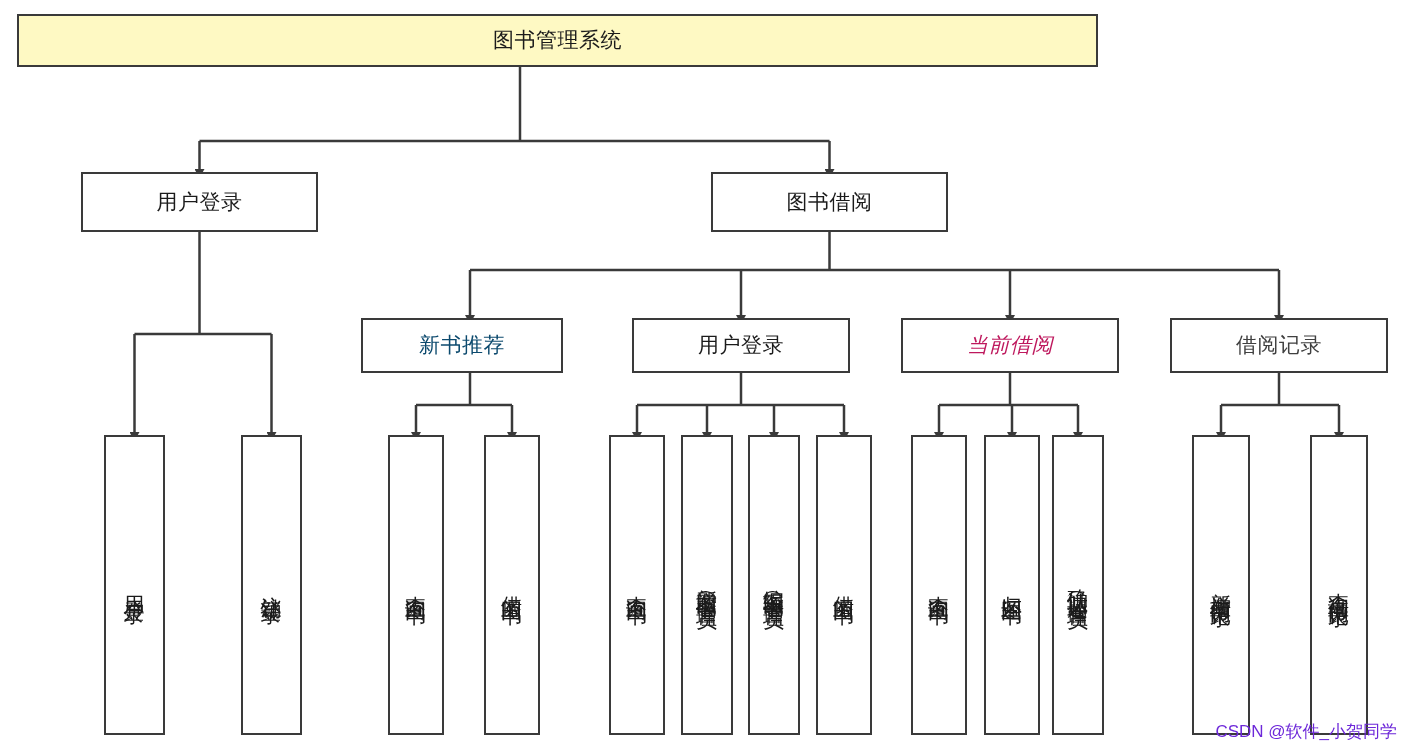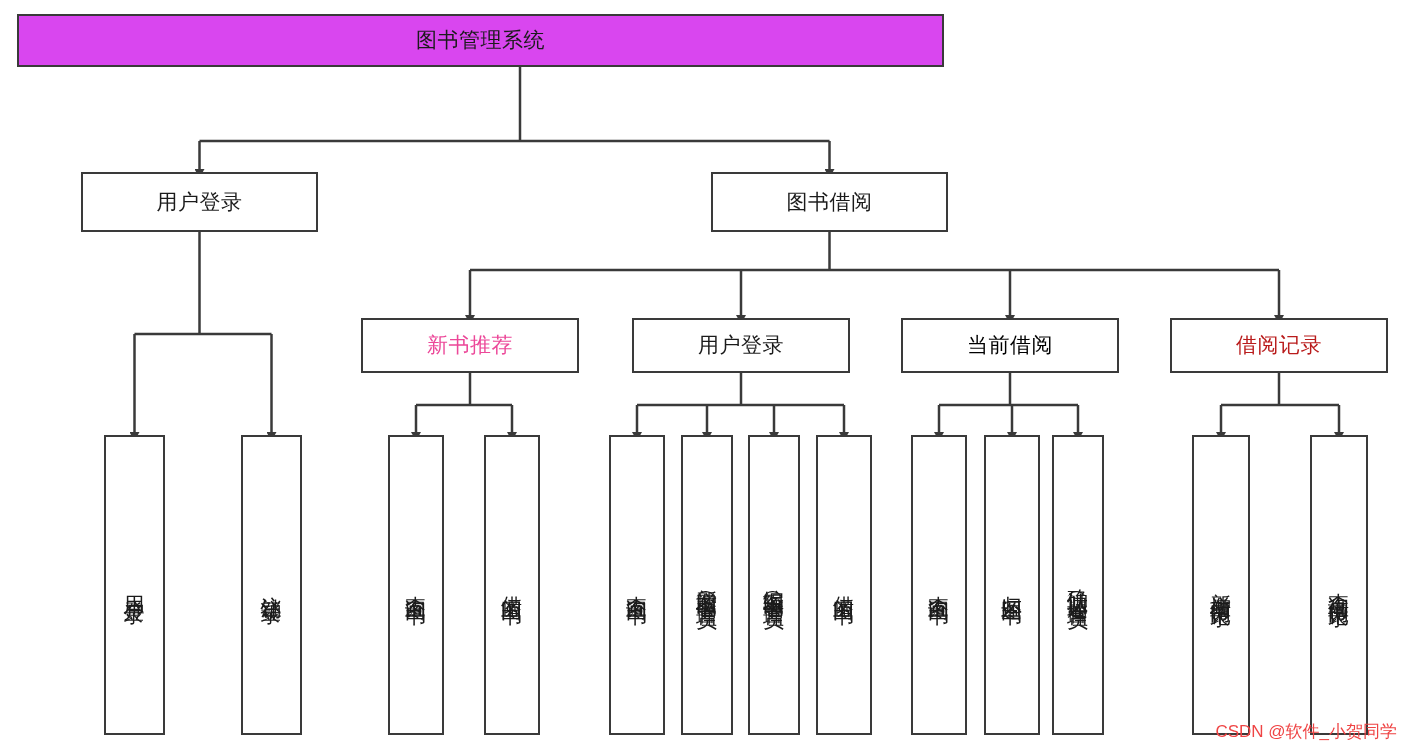--- a/index.html
+++ b/index.html
@@ -53,21 +53,21 @@
     font-size: 21px;
     letter-spacing: 3px;
     line-height: 1;
     white-space: nowrap;
   }
   #watermark {
     position: absolute;
     right: 8px;
     bottom: 4px;
     font-size: 17px;
-    color: #ef4444;
+    color: #6d28d9;
     white-space: nowrap;
     pointer-events: none;
   }
 </style>
 </head>
 <body>
 
 <div id="canvas">
   <svg id="wires" viewBox="0 0 1405 747" xmlns="http://www.w3.org/2000/svg">
     <defs>
@@ -105,39 +105,39 @@
         <line x1="939" y1="405" x2="939" y2="433" stroke="#3a3a3a" stroke-width="2.5" marker-end="url(#arrowhead)"></line>
         <line x1="1012" y1="405" x2="1012" y2="433" stroke="#3a3a3a" stroke-width="2.5" marker-end="url(#arrowhead)"></line>
         <line x1="1078" y1="405" x2="1078" y2="433" stroke="#3a3a3a" stroke-width="2.5" marker-end="url(#arrowhead)"></line>
         <line x1="1279" y1="373" x2="1279" y2="405" stroke="#3a3a3a" stroke-width="2.5"></line>
         <line x1="1221" y1="405" x2="1339" y2="405" stroke="#3a3a3a" stroke-width="2.5"></line>
         <line x1="1221" y1="405" x2="1221" y2="433" stroke="#3a3a3a" stroke-width="2.5" marker-end="url(#arrowhead)"></line>
         <line x1="1339" y1="405" x2="1339" y2="433" stroke="#3a3a3a" stroke-width="2.5" marker-end="url(#arrowhead)"></line>
       </g>
   </svg>
   <div id="node-layer">
-      <div class="node horizontal" style="left: 17px; top: 14px; width: 927px; height: 53px; border-color: rgb(58, 58, 58); background: #d946ef; color: rgb(27, 27, 27);">
+      <div class="node horizontal" style="left: 17px; top: 14px; width: 1081px; height: 53px; border-color: rgb(58, 58, 58); background: #fef9c3; color: rgb(27, 27, 27);">
         <span class="label">图书管理系统</span>
       </div>
       <div class="node horizontal" style="left: 81px; top: 172px; width: 237px; height: 60px; border-color: rgb(58, 58, 58); background: rgb(255, 255, 255); color: rgb(27, 27, 27);">
         <span class="label">用户登录</span>
       </div>
       <div class="node horizontal" style="left: 711px; top: 172px; width: 237px; height: 60px; border-color: rgb(58, 58, 58); background: rgb(255, 255, 255); color: rgb(27, 27, 27);">
         <span class="label">图书借阅</span>
       </div>
-      <div class="node horizontal" style="left: 361px; top: 318px; width: 218px; height: 55px; border-color: rgb(58, 58, 58); background: rgb(255, 255, 255); color: #ec4899;">
+      <div class="node horizontal" style="left: 361px; top: 318px; width: 202px; height: 55px; border-color: rgb(58, 58, 58); background: rgb(255, 255, 255); color: #0c4a6e;">
         <span class="label">新书推荐</span>
       </div>
       <div class="node horizontal" style="left: 632px; top: 318px; width: 218px; height: 55px; border-color: rgb(58, 58, 58); background: rgb(255, 255, 255); color: rgb(27, 27, 27);">
         <span class="label">用户登录</span>
       </div>
-      <div class="node horizontal" style="left: 901px; top: 318px; width: 218px; height: 55px; border-color: rgb(58, 58, 58); background: rgb(255, 255, 255); color: #000000;">
+      <div class="node horizontal" style="left: 901px; top: 318px; width: 218px; height: 55px; border-color: rgb(58, 58, 58); background: rgb(255, 255, 255); color: #be185d; font-style: italic;">
         <span class="label">当前借阅</span>
       </div>
-      <div class="node horizontal" style="left: 1170px; top: 318px; width: 218px; height: 55px; border-color: rgb(58, 58, 58); background: rgb(255, 255, 255); color: #b91c1c;">
+      <div class="node horizontal" style="left: 1170px; top: 318px; width: 218px; height: 55px; border-color: rgb(58, 58, 58); background: rgb(255, 255, 255); color: #404040;">
         <span class="label">借阅记录</span>
       </div>
       <div class="node vertical" style="left: 104px; top: 435px; width: 61px; height: 300px; border-color: rgb(58, 58, 58); background: rgb(255, 255, 255); color: rgb(27, 27, 27);">
         <span class="label">用户登录</span>
       </div>
       <div class="node vertical" style="left: 241px; top: 435px; width: 61px; height: 300px; border-color: rgb(58, 58, 58); background: rgb(255, 255, 255); color: rgb(27, 27, 27);">
         <span class="label">注销登录</span>
       </div>
       <div class="node vertical" style="left: 388px; top: 435px; width: 56px; height: 300px; border-color: rgb(58, 58, 58); background: rgb(255, 255, 255); color: rgb(27, 27, 27);">
         <span class="label">查询图书</span>

